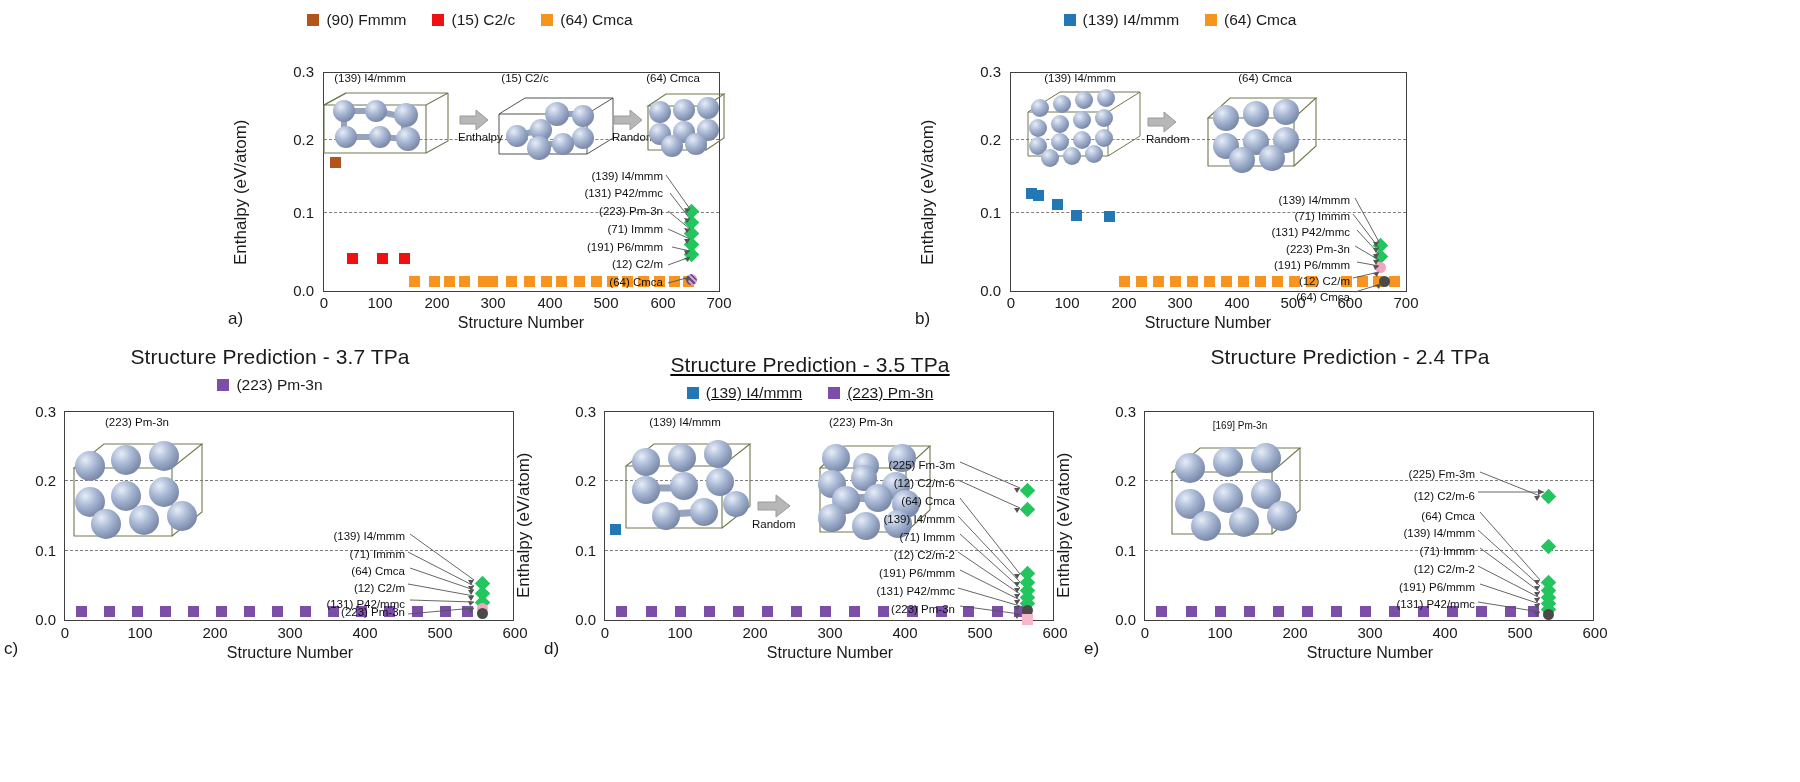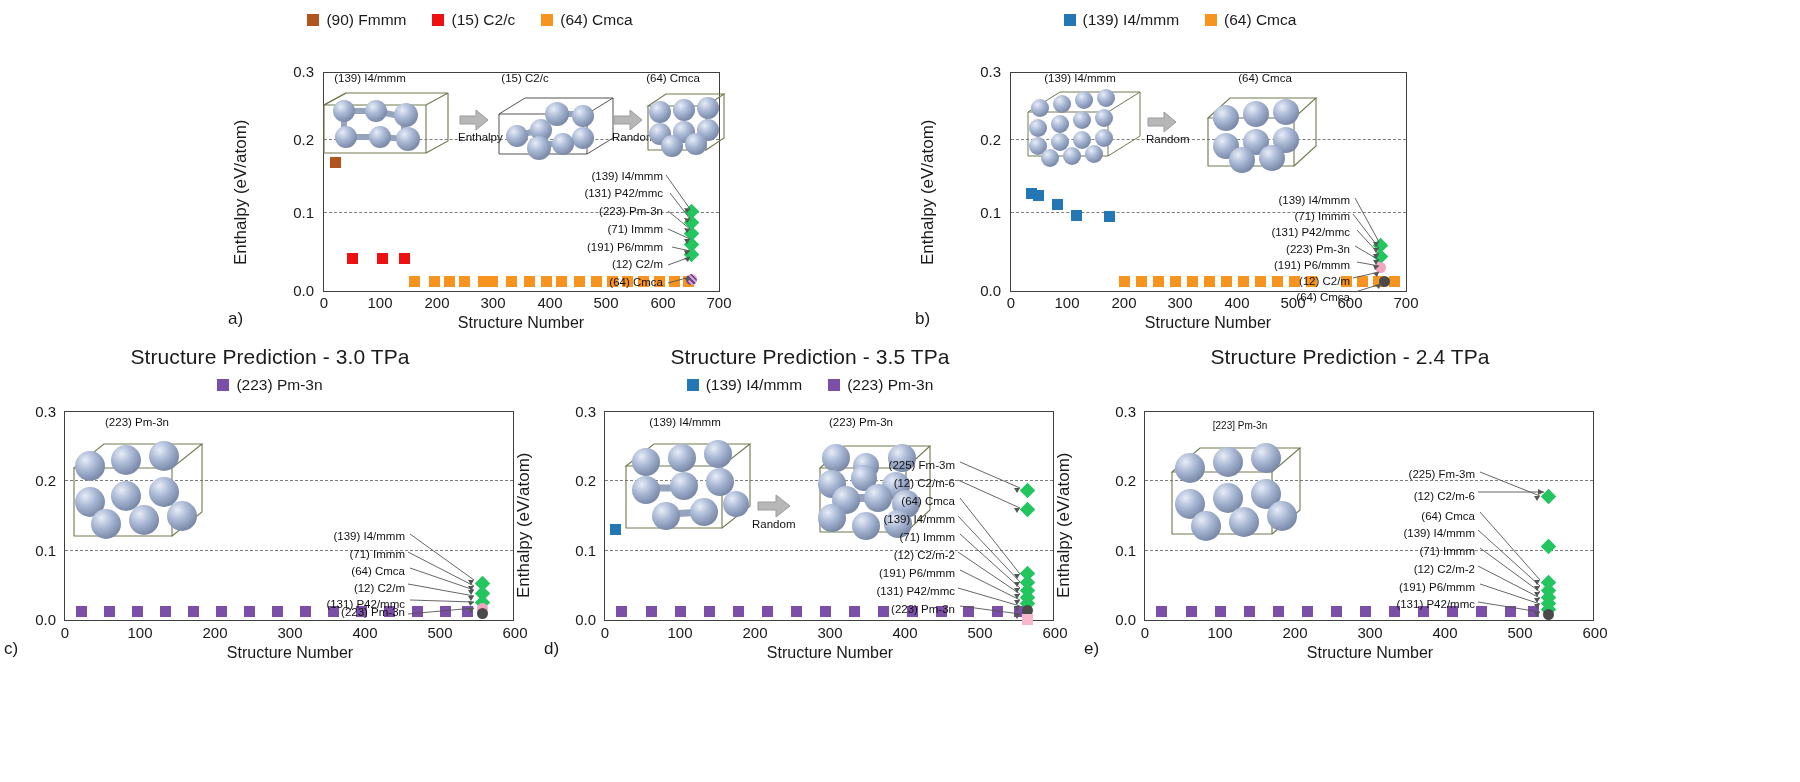--- a/index.html
+++ b/index.html
@@ -381,21 +381,21 @@
       <path d="M30 56 l-6 0 l3 5 z"></path>
     <path d="M30 62 l-6 0 l3 5 z"></path>
       <path d="M30 68 l-6 0 l3 5 z"></path>
     <path d="M30 74 l-6 -1 l2 5 z"></path>
       <path d="M30 80 l-6 1 l4 4 z"></path>
     <path d="M32 92 l-6 1 l4 4 z"></path>
   </g>
 </svg>
 
 <div class="panel" style="left:10px; top:345px; width:520px;">
-  <div class="ptitle">Structure Prediction - 3.0 TPa</div>
+  <div class="ptitle">Structure Prediction - 3.7 TPa</div>
   <div class="legend">
     <div class="leg-item">
       <span class="leg-sw" style="background:#7B4EA8"></span>
       <span>(223) Pm-3n</span>
     </div>
   </div>
 </div>
 
 <div class="axisbox" style="left:64px; top:411px; width:450px; height:210px;"></div>
 <div class="gridline" style="left:65px; top:480px; width:448px;"></div>
@@ -475,21 +475,21 @@
   <g fill="#555">
     <path d="M70 52 l-6 0 l3 5 z"></path>
       <path d="M70 58 l-6 0 l3 5 z"></path>
     <path d="M70 62 l-6 0 l3 5 z"></path>
       <path d="M70 68 l-6 0 l3 5 z"></path>
     <path d="M70 74 l-6 -1 l2 5 z"></path>
       <path d="M70 80 l-6 0 l3 5 z"></path>
   </g>
 </svg>
 
-<div class="panel" style="left:550px; top:345px; width:520px;">
+<div class="panel" style="left:550px; top:353px; width:520px;text-decoration:underline;">
   <div class="ptitle">Structure Prediction - 3.5 TPa</div>
   <div class="legend">
     <div class="leg-item">
       <span class="leg-sw" style="background:#2277B4"></span>
       <span>(139) I4/mmm</span>
     </div>
     <div class="leg-item">
       <span class="leg-sw" style="background:#7B4EA8"></span>
       <span>(223) Pm-3n</span>
     </div>
@@ -645,21 +645,21 @@
 <div class="xtick" style="left:1125px; top:624px; width:40px;">0</div>
 <div class="xtick" style="left:1200px; top:624px; width:40px;">100</div>
 <div class="xtick" style="left:1275px; top:624px; width:40px;">200</div>
 <div class="xtick" style="left:1350px; top:624px; width:40px;">300</div>
 <div class="xtick" style="left:1425px; top:624px; width:40px;">400</div>
 <div class="xtick" style="left:1500px; top:624px; width:40px;">500</div>
 <div class="xtick" style="left:1575px; top:624px; width:40px;">600</div>
 <div class="xlab" style="left:1270px; top:644px; width:200px;">Structure Number</div>
 <div class="panlet" style="left:1084px; top:639px;">e)</div>
 
-<div class="cellcap" style="left:1170px; top:420px; width:140px; font-size:10px;">[223] Pm-3n</div>
+<div class="cellcap" style="left:1170px; top:420px; width:140px; font-size:10px;">[169] Pm-3n</div>
 <svg class="inset" style="left:1160px; top:434px;" width="150" height="112" viewBox="0 0 150 112">
   <g stroke="#6e7a4e" stroke-width="1.1" fill="none">
     <path d="M12 38 L112 38 L140 14 L40 14 Z"></path>
     <path d="M12 38 L12 100 L112 100 L112 38"></path>
     <path d="M112 100 L140 76 L140 14"></path>
   </g>
   <circle cx="30" cy="34" r="15" fill="url(#sphA)"></circle>
   <circle cx="68" cy="28" r="15" fill="url(#sphA)"></circle>
   <circle cx="106" cy="24" r="15" fill="url(#sphA)"></circle>
   <circle cx="30" cy="70" r="15" fill="url(#sphA)"></circle>

